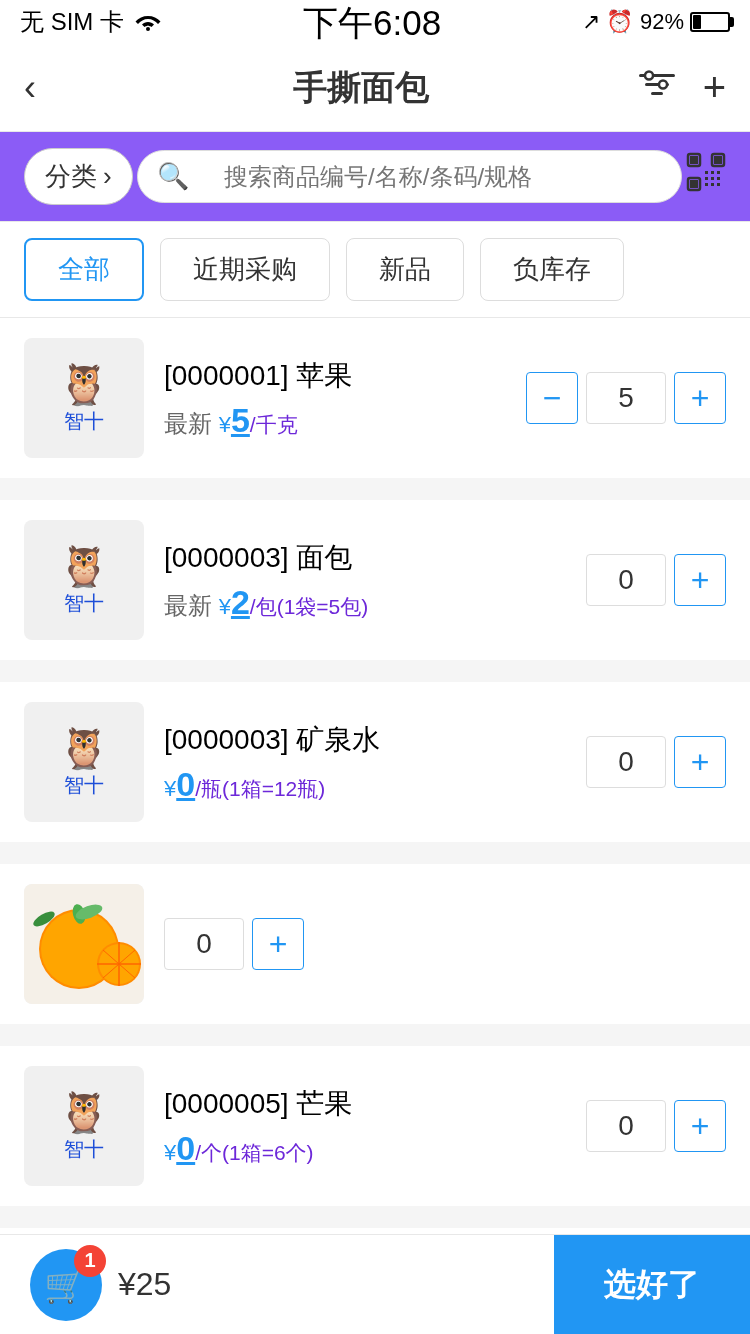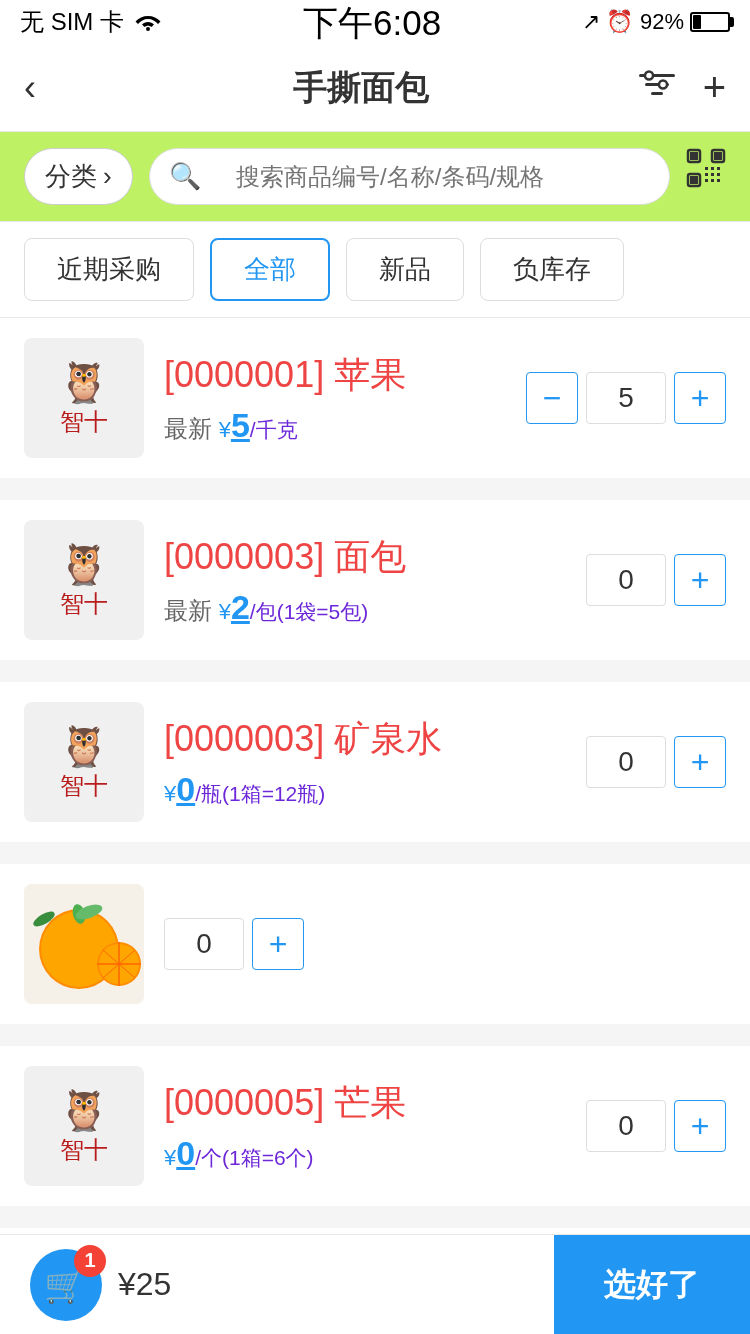--- a/index.html
+++ b/index.html
@@ -46,23 +46,24 @@
     .nav-back {
       font-size: 36px; color: #333; cursor: pointer; width: 60px;
     }
     .nav-title { font-size: 34px; font-weight: 600; color: #333; }
     .nav-right { display: flex; align-items: center; gap: 28px; }
     .nav-filter-icon, .nav-add-icon { font-size: 36px; color: #333; cursor: pointer; }
 
     
     .toolbar {
       display: flex;
+      align-items: center;
       padding: 16px 24px;
-      gap: 16px;
-      background: #bef264;
+      gap: 4px;
+      background: #8b5cf6;
       border-bottom: 1px solid #e8e8e8;
     }
     .category-btn {
       display: flex; align-items: center; gap: 6px;
       padding: 10px 20px;
       border: 1px solid #ccc; border-radius: 30px;
       background: #fff; font-size: 26px; color: #333;
       white-space: nowrap; cursor: pointer;
     }
     .search-box {
@@ -116,24 +117,24 @@
       display: flex; align-items: center; justify-content: center;
       overflow: hidden; flex-shrink: 0;
     }
     .product-image.placeholder {
       background: #f0f0f0;
     }
     .owl-logo {
       display: flex; flex-direction: column; align-items: center;
     }
     .owl-logo .owl-icon { font-size: 40px; color: #b0b0b0; }
-    .owl-logo .brand-text { font-size: 24px; color: #b91c1c; }
+    .owl-logo .brand-text { font-size: 20px; color: #1d4ed8; }
 
     .product-info { flex: 1; min-width: 0; }
-    .product-name { font-size: 36px; color: #ef4444; font-weight: 500; margin-bottom: 6px; }
+    .product-name { font-size: 28px; color: #000000; font-weight: 500; margin-bottom: 6px; }
     .product-spec { font-size: 22px; color: #888; background: #f0f0f0; padding: 2px 10px; border-radius: 4px; display: inline-block; margin-bottom: 6px; }
     .product-price { font-size: 24px; color: #666; }
     .price-highlight { font-size: 34px; color: #2196F3; font-weight: 600; text-decoration: underline; }
     .price-unit { font-size: 21px; color: #6d28d9; }
     .yen { font-size: 22px; color: #2196F3; }
 
     .quantity-control {
       display: flex; align-items: center; gap: 8px; flex-shrink: 0;
     }
     .qty-btn {
@@ -279,22 +280,22 @@
       <rect x="25" y="25" width="3" height="3" fill="#333"></rect>
       <rect x="19" y="31" width="3" height="3" fill="#333"></rect>
       <rect x="25" y="31" width="3" height="3" fill="#333"></rect>
       <rect x="31" y="31" width="3" height="3" fill="#333"></rect>
       <rect x="31" y="25" width="3" height="3" fill="#333"></rect>
     </svg>
   </div>
 </div>
 
 <div class="filter-tabs">
+  <button class="filter-tab active">全部</button>
   <button class="filter-tab">近期采购</button>
-  <button class="filter-tab active">全部</button>
   <button class="filter-tab">新品</button>
   <button class="filter-tab">负库存</button>
 </div>
 
 <div class="product-list">
 
   <div class="product-item">
     <div class="product-image placeholder">
       <div class="owl-logo">
         <span class="owl-icon">🦉</span>

